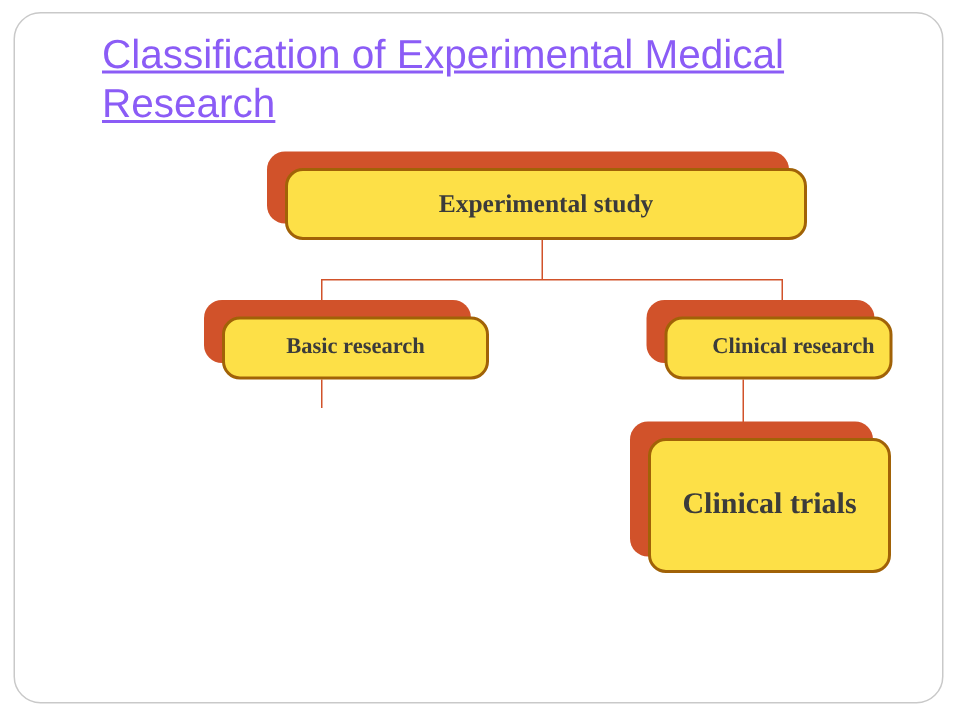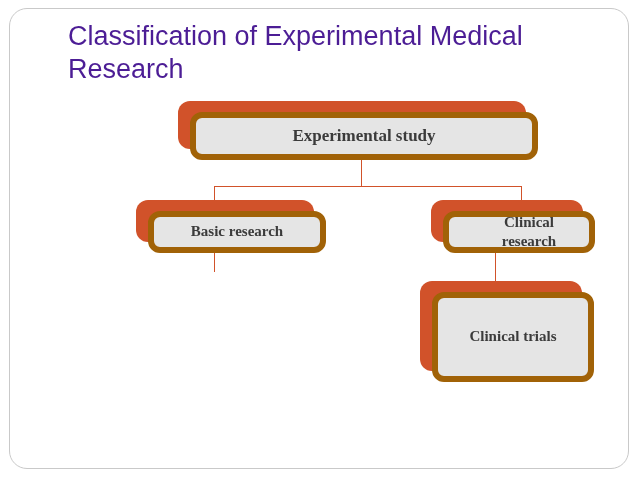--- a/index.html
+++ b/index.html
@@ -32,24 +32,25 @@
     box-sizing: border-box;
     background: #ffffff;
   }
   #title {
     position: absolute;
     left: 68px;
     top: 20px;
     width: 545px;
     font-size: 27px;
     line-height: 33px;
-    color: #4c1d95;
+    color: #8b5cf6;
     font-family: "Liberation Sans", sans-serif;
     font-weight: normal;
     letter-spacing: 0px;
+    text-decoration: underline;
   }
 
   
   .node {
     position: absolute;
     box-sizing: border-box;
   }
   .node .shadow {
     position: absolute;
     left: -12px;
@@ -58,22 +59,22 @@
     height: 100%;
     background: #d1522a;
     border-radius: 12px;
   }
   .node .box {
     position: absolute;
     left: 0;
     top: 0;
     width: 100%;
     height: 100%;
-    background: #e5e5e5;
-    border: 6px solid #a16207;
+    background: #fde047;
+    border: 2px solid #a16207;
     border-radius: 12px;
     box-sizing: border-box;
     display: flex;
     align-items: center;
     justify-content: center;
     text-align: center;
   }
   .node .label {
     color: #3b3b3b;
     font-family: "Liberation Serif", serif;
@@ -90,21 +91,21 @@
   #node-basic .label { font-size: 15px; }
 
   #node-clinical-research { left: 443px; top: 211px; width: 152px; height: 42px; }
   #node-clinical-research .label { font-size: 15px; margin-left: 20px; }
 
   #node-basic-details { left: 58px; top: 272px; width: 346px; height: 170px; }
   #node-basic-details .box { align-items: center; }
   #node-basic-details .label { font-size: 13.5px; line-height: 1.72; }
 
   #node-clinical-trials { left: 432px; top: 292px; width: 162px; height: 90px; }
-  #node-clinical-trials .label { font-size: 15px; }
+  #node-clinical-trials .label { font-size: 20px; }
 
   
   .connector {
     position: absolute;
     background: #d1522a;
   }
   #conn-v-main   { left: 361px; top: 160px; width: 1px; height: 26px; }
   #conn-h-main   { left: 214px; top: 186px; width: 308px; height: 1px; }
   #conn-v-left   { left: 214px; top: 186px; width: 1px; height: 25px; }
   #conn-v-right  { left: 521px; top: 186px; width: 1px; height: 25px; }

